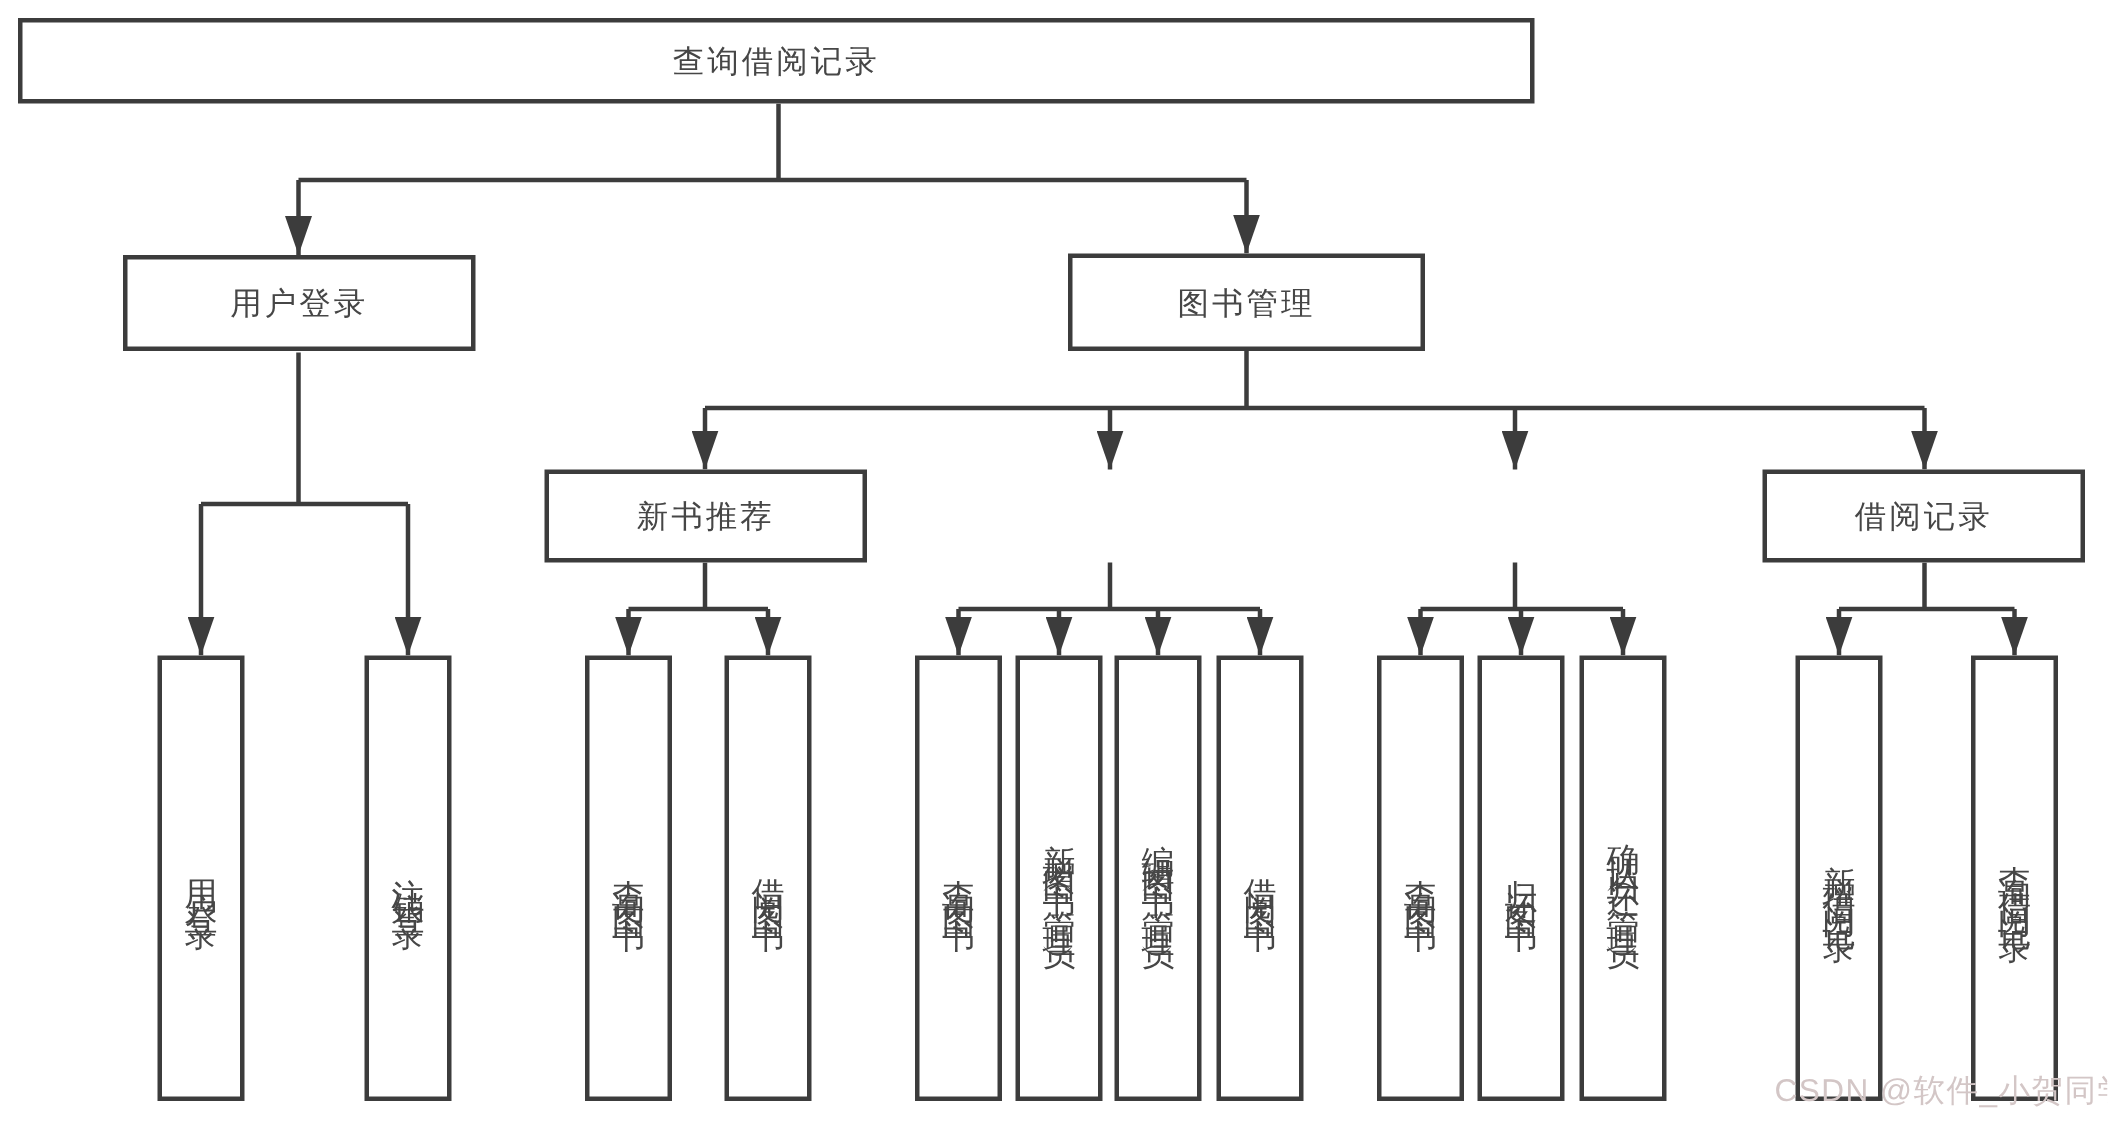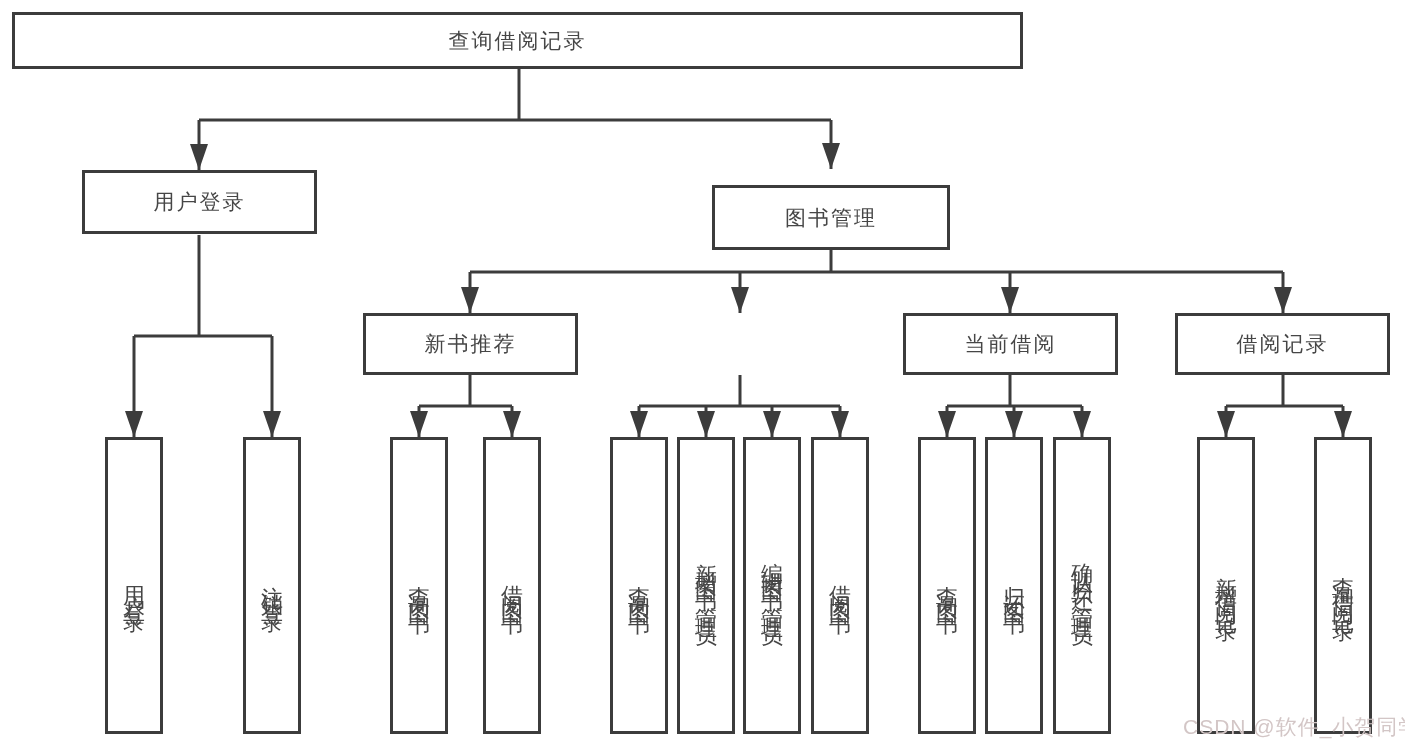--- a/index.html
+++ b/index.html
@@ -24,21 +24,21 @@
     position:absolute;
     box-sizing:border-box;
     border:3px solid var(--line);
     background:var(--box-background);
     display:flex;align-items:center;justify-content:center;
     color:var(--text);
   }
   .hlabel{font-size:21px;letter-spacing:2px;white-space:nowrap;}
   .root{left:12px;top:12px;width:1011px;height:57px;}
   .l1a{left:82px;top:170px;width:235px;height:64px;}
-  .l1b{left:712px;top:169px;width:238px;height:65px;margin-top:16px;}
+  .l1b{left:712px;top:169px;width:238px;height:65px;}
   .l2{top:313px;width:215px;height:62px;}
   .l2a{left:363px;} .l2b{left:633px;} .l2c{left:903px;} .l2d{left:1175px;}
   .leaf{position:absolute;top:437px;width:58px;height:297px;
     box-sizing:border-box;border:3px solid var(--line);background:var(--box-background);
     display:flex;align-items:center;justify-content:center;}
   .vtext{
     writing-mode:vertical-rl;
     text-orientation:mixed;
     font-size:22px;line-height:1;letter-spacing:9px;
     color:var(--text);white-space:nowrap;
@@ -107,23 +107,20 @@
   <div class="box l1a">
     <span class="hlabel">用户登录</span>
   </div>
   <div class="box l1b">
     <span class="hlabel">图书管理</span>
   </div>
 
   <div class="box l2 l2a">
     <span class="hlabel">新书推荐</span>
   </div>
-  <div class="box l2 l2c">
-    <span class="hlabel">当前借阅</span>
-  </div>
   <div class="box l2 l2d">
     <span class="hlabel">借阅记录</span>
   </div>
 
   <div class="leaf" style="left:105px">
     <span class="vtext">用户登录</span>
   </div>
   <div class="leaf" style="left:243px">
     <span class="vtext">注销登录</span>
   </div>

